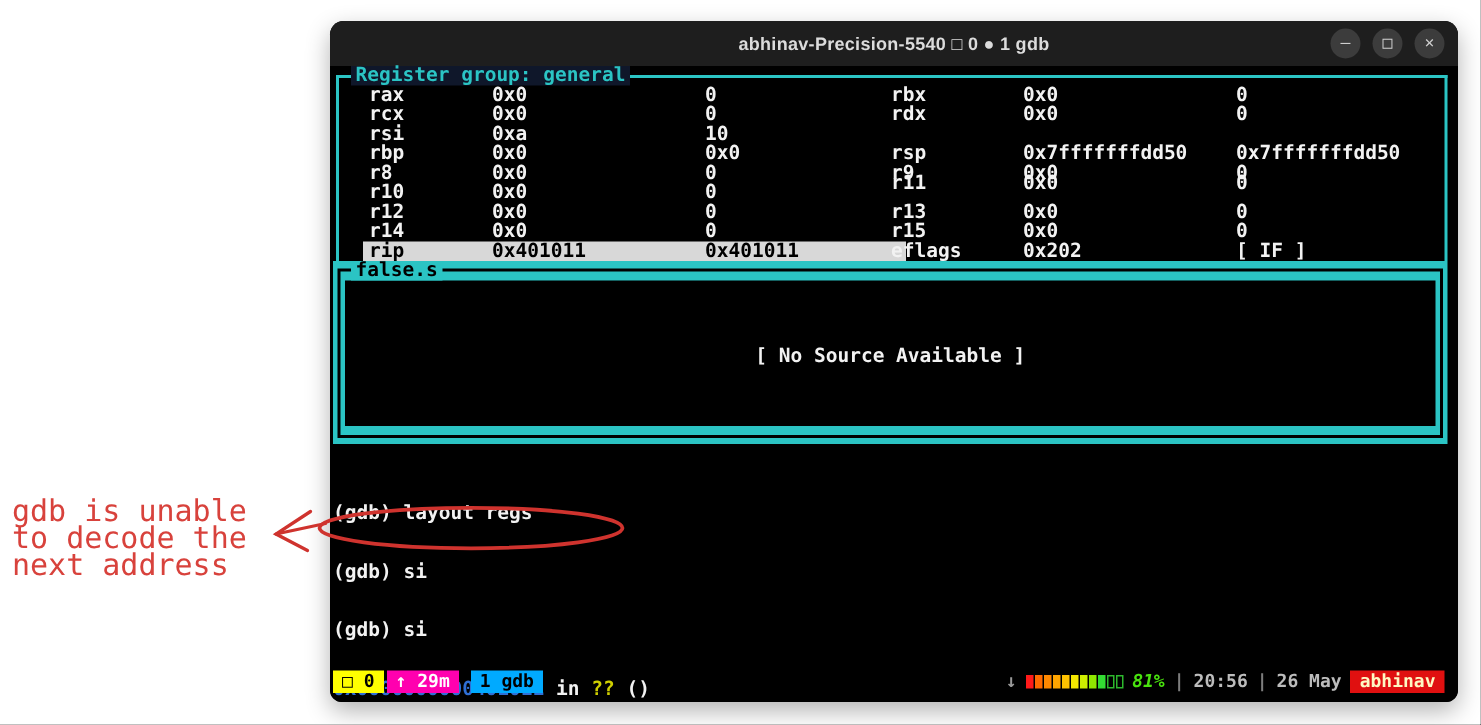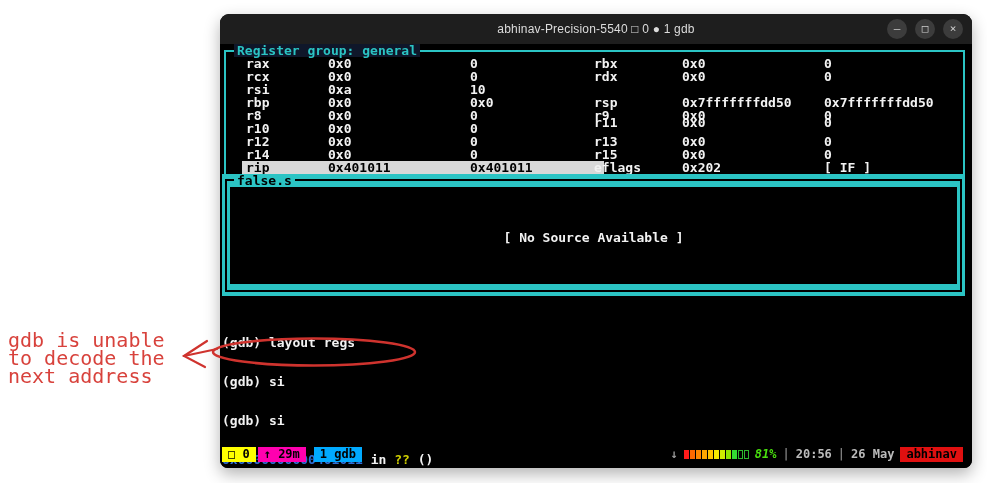--- a/index.html
+++ b/index.html
@@ -15,21 +15,21 @@
                  pointer-events:none; z-index:60; }
 
   
   .window { position:absolute; left:220px; top:14px; width:752px; height:454px;
             background:#000; border-radius:9px 9px 8px 8px;
             box-shadow:0 6px 16px rgba(0,0,0,.30); z-index:10; }
   .titlebar { position:absolute; left:0; top:0; right:0; height:30px;
               background:#1e1e1e; border-radius:9px 9px 0 0;
               display:flex; align-items:center; justify-content:center;
               font-family:"Liberation Sans", sans-serif; }
-  .title-text { color:#dcdcdc; font-size:12px; font-weight:normal; letter-spacing:.2px; }
+  .title-text { color:#dcdcdc; font-size:12px; font-weight:bold; letter-spacing:.2px; }
   .controls { position:absolute; right:9px; top:5px; display:flex; gap:8px; }
   .ctl { width:20px; height:20px; border-radius:50%; background:#3c3c3c;
          color:#cfcfcf; font-size:11px; line-height:20px; text-align:center;
          font-family:"DejaVu Sans Mono", monospace; }
 
   .term { position:absolute; left:0; top:30px; right:0; bottom:0; background:#000;
           border-radius:0 0 8px 8px; font-size:13px; font-weight:bold;
           color:#f2f2f2; line-height:13px; white-space:pre; }
 
   
@@ -66,31 +66,31 @@
   
   .console { position:absolute; left:2px; top:266px; width:741px; }
   .console div { height:13px; }
   .c-addr { color:#2f6fd6; } .c-sym { color:#cfcf00; }
 
   
   .tmux { position:absolute; left:2px; top:403px; width:743px; height:15px;
           display:flex; align-items:stretch; font-size:12px; line-height:15px; }
   .seg { padding:0 6px; }
   .seg-session { background:#ffff00; color:#000; }
-  .seg-uptime  { background:#ff00af; color:#000000; margin-left:2px; }
+  .seg-uptime  { background:#ff00af; color:#ffffff; margin-left:2px; }
   .seg-win     { background:#00aaff; color:#000; margin-left:8px; }
   .tmux-right  { margin-left:auto; display:flex; align-items:center; }
   .net-arrow { color:#9a9a9a; margin-right:6px; }
   .battery { display:flex; gap:1px; align-items:center; margin-right:6px; }
   .bblk { width:5px; height:9px; display:inline-block; }
   .bblk.empty { background:transparent !important; border:1px solid #2db82d; }
   .bpct { color:#49e20e; margin-right:6px;font-style:italic; }
   .dim { color:#bcbcbc; margin-right:6px; }
   .pipe { color:#7d7d7d; margin-right:6px; }
-  .seg-user { background:#e01010; color:#000000; margin-right:2px; }
+  .seg-user { background:#e01010; color:#fef9c3; margin-right:2px; }
   .seg-host { background:#f2f2f2; color:#000; padding:0 5px; }
 </style>
 </head>
 <body>
 
 <div class="stage">
 
   <div class="annotation">gdb is unable
 to decode the
 next address</div>

